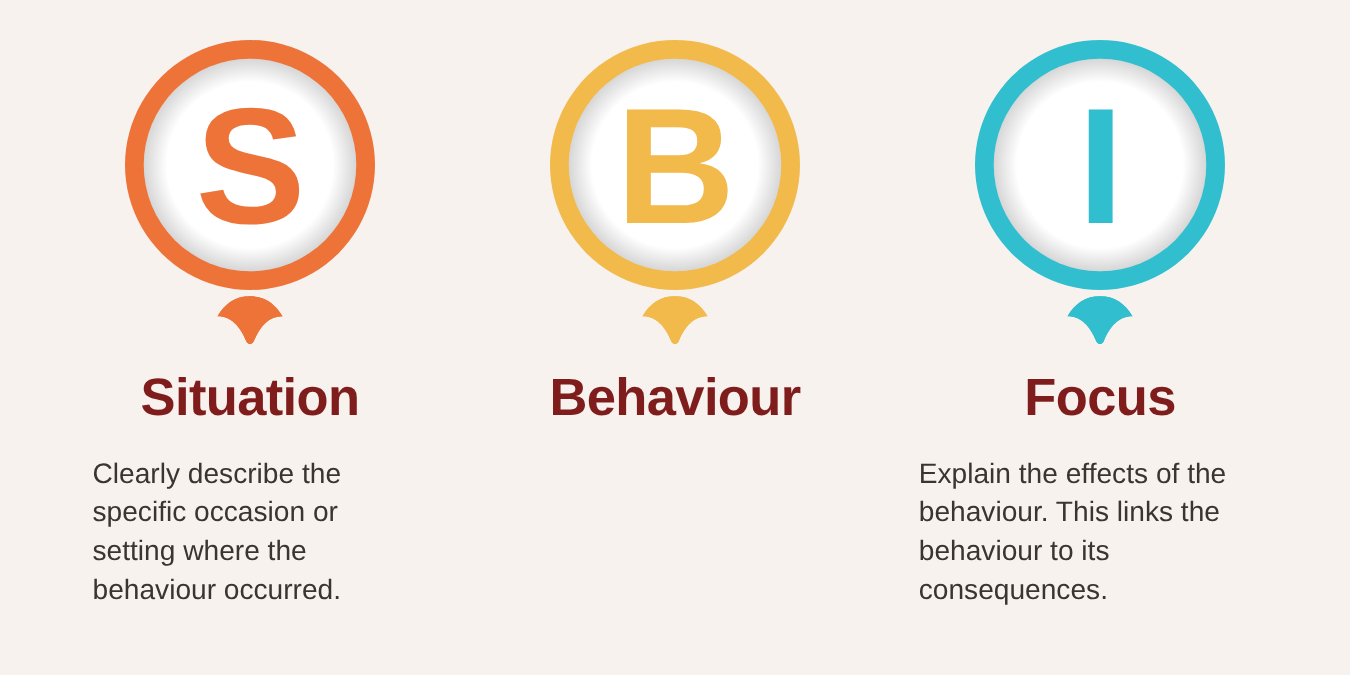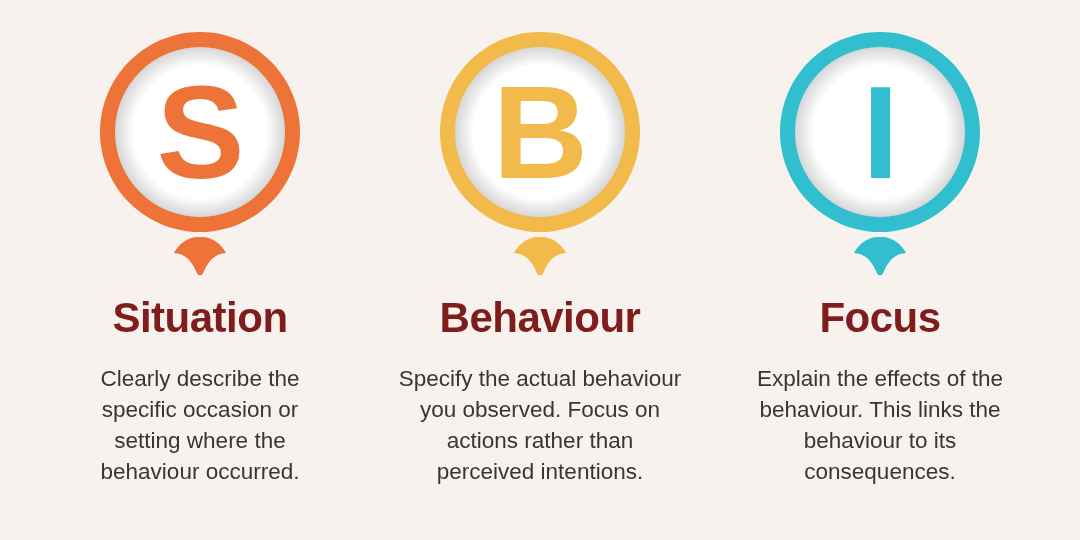--- a/index.html
+++ b/index.html
@@ -61,21 +61,21 @@
     margin-top: 22px;
     line-height: 1;
     text-align: center;
     white-space: nowrap;
   }
   .body-text {
     font-family: "Liberation Sans", sans-serif;
     font-size: 22.5px;
     line-height: 31px;
     color: #3a3530;
-    text-align: center;
+    text-align: left;
     margin-top: 24px;
     width: 300px;
   }
   .col-situation .body-text { width: 252px; }
   .col-behaviour .body-text { width: 290px; }
   .col-impact .body-text { width: 290px; }
 </style>
 </head>
 <body>
 
@@ -129,21 +129,20 @@
                    C 112 236 105 228 94 228
                    C 100 218 108 212 120 212 Z" fill="#f2b94b"></path>
           <path d="M120 212 C 132 212 140 218 146 228 C 135 228 128 236 123 248 C 121.5 251 118.5 251 117 248 C 112 236 105 228 94 228 C 100 218 108 212 120 212 Z" fill="#f2b94b"></path>
           <circle cx="120" cy="107" r="85" fill="#ffffff"></circle>
           <circle cx="120" cy="107" r="85" fill="url(#innerShadowB)"></circle>
         </g>
         <text class="pin-letter" x="120" y="153" text-anchor="middle" fill="#f2b94b">B</text>
       </svg>
     </div>
     <div class="heading">Behaviour</div>
-    <div class="body-text">Specify the actual behaviour you observed. Focus on actions rather than perceived intentions.</div>
   </div>
 
   <div class="column col-impact">
     <div class="pin-wrap">
       <svg class="pin-svg" viewBox="0 0 240 250">
         <defs>
           <radialGradient id="innerShadowI" cx="0.5" cy="0.5" r="0.5">
             <stop offset="0.78" stop-color="#000000" stop-opacity="0"></stop>
             <stop offset="1" stop-color="#000000" stop-opacity="0.16"></stop>
           </radialGradient>

